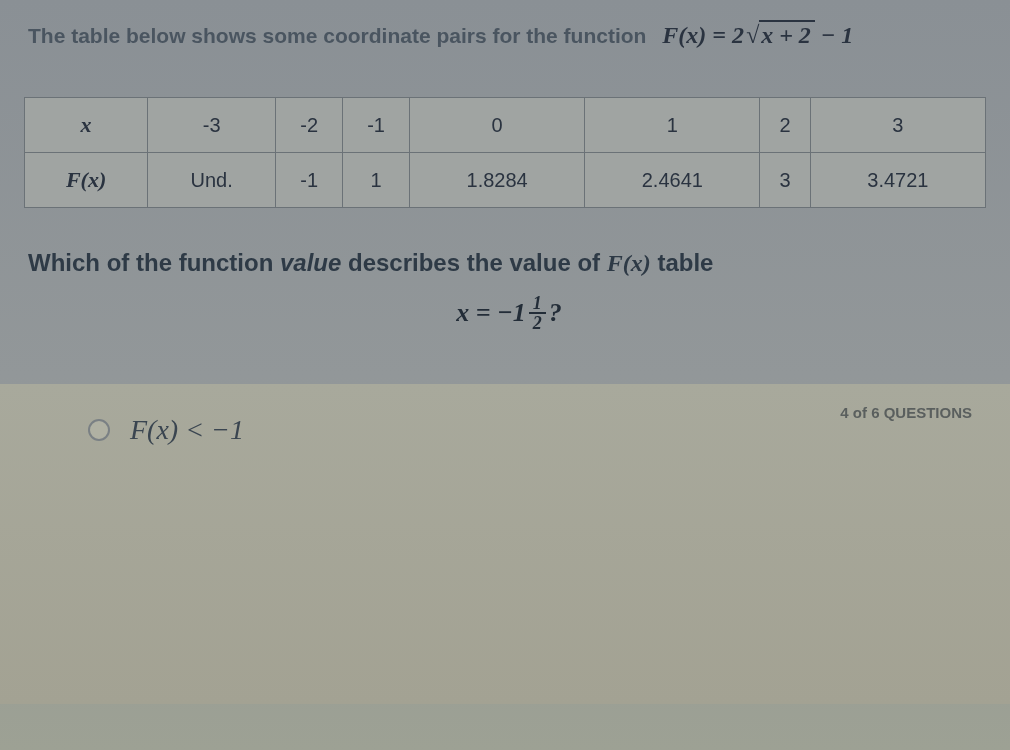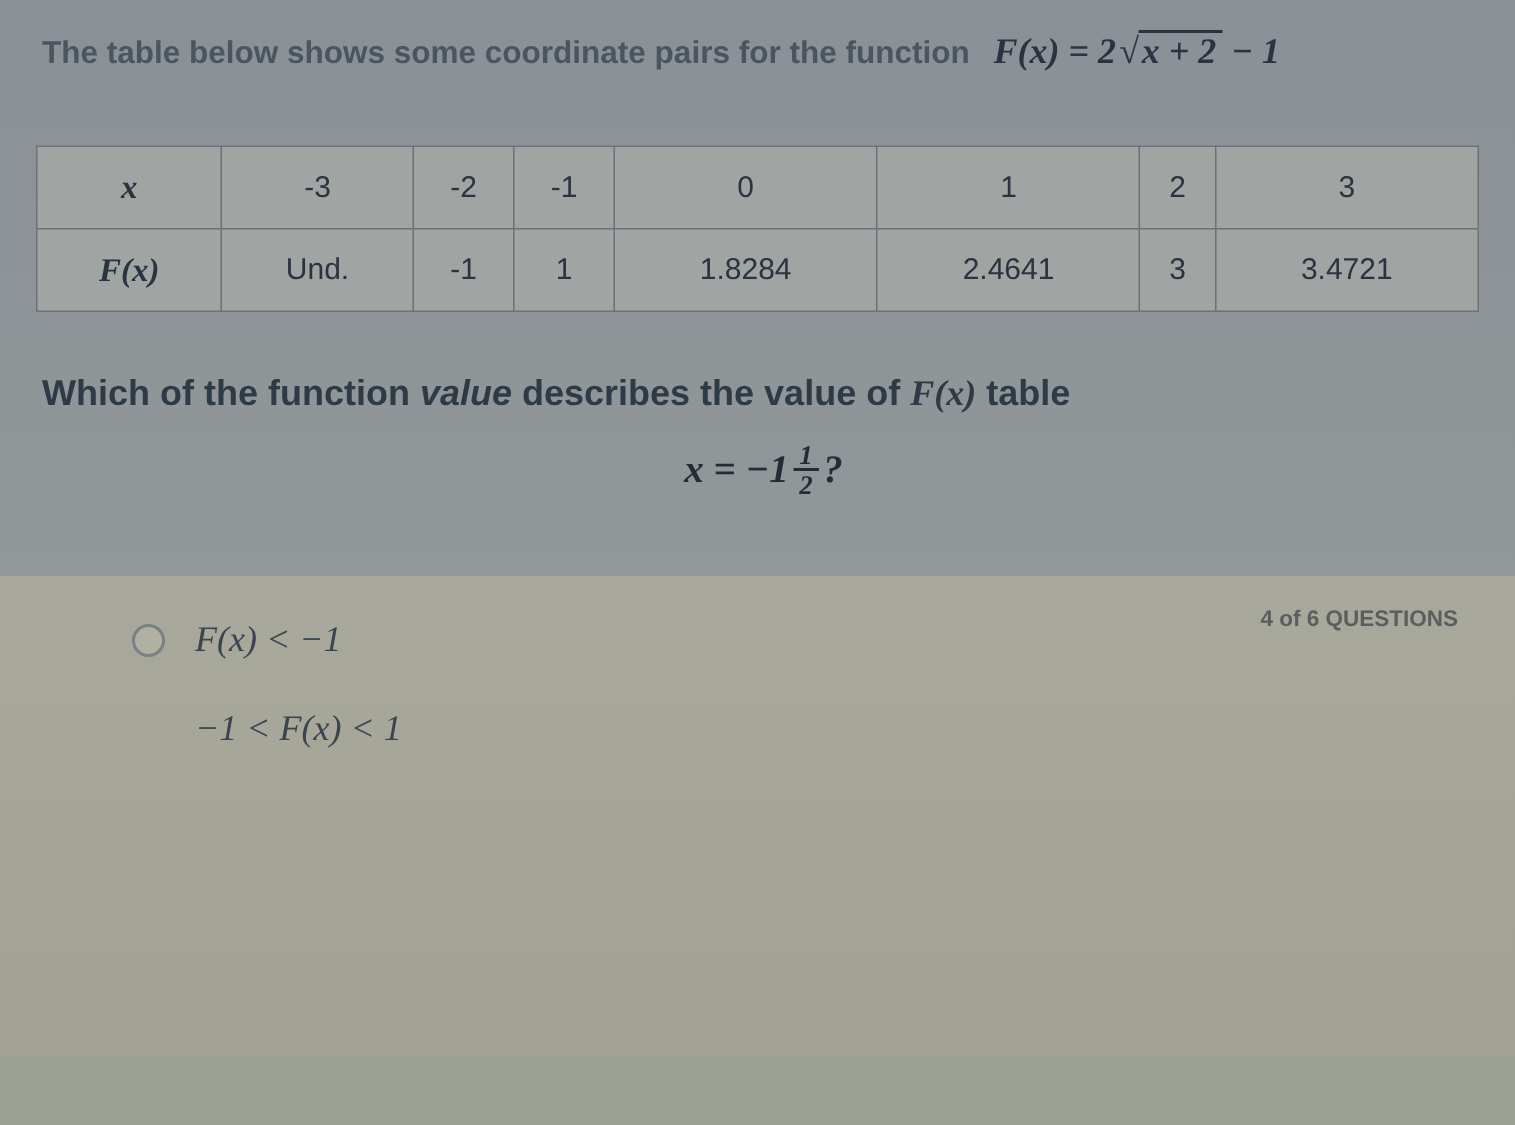--- a/index.html
+++ b/index.html
@@ -134,21 +134,21 @@
       margin-right: 20px;
       flex-shrink: 0;
       background: #b0b1a3;
     }
     .radio.faded {
       opacity: 0.3;
     }
     .option-text {
       font-family: 'Times New Roman', serif;
       font-style: italic;
-      font-size: 24px;
+      font-size: 28px;
       color: #3a4550;
       text-align: center;
     }
     .option-text.plain {
       font-family: Arial, Helvetica, sans-serif;
       font-style: normal;
       color: #4a5560;
       font-weight: 500;
     }
     .fx-italic {
@@ -211,16 +211,13 @@
 <div class="answers-area">
   <div class="question-counter">4 of 6 QUESTIONS</div>
 
   <div class="option">
     <div class="radio"></div>
     <div class="option-text">F(x) &lt; −1</div>
   </div>
 
 
 
-  <div class="option" style="margin-left:42px;">
-    <div class="option-text">−1 &lt; F(x) &lt; 1</div>
-  </div>
 </div>
 
 </body></html>

